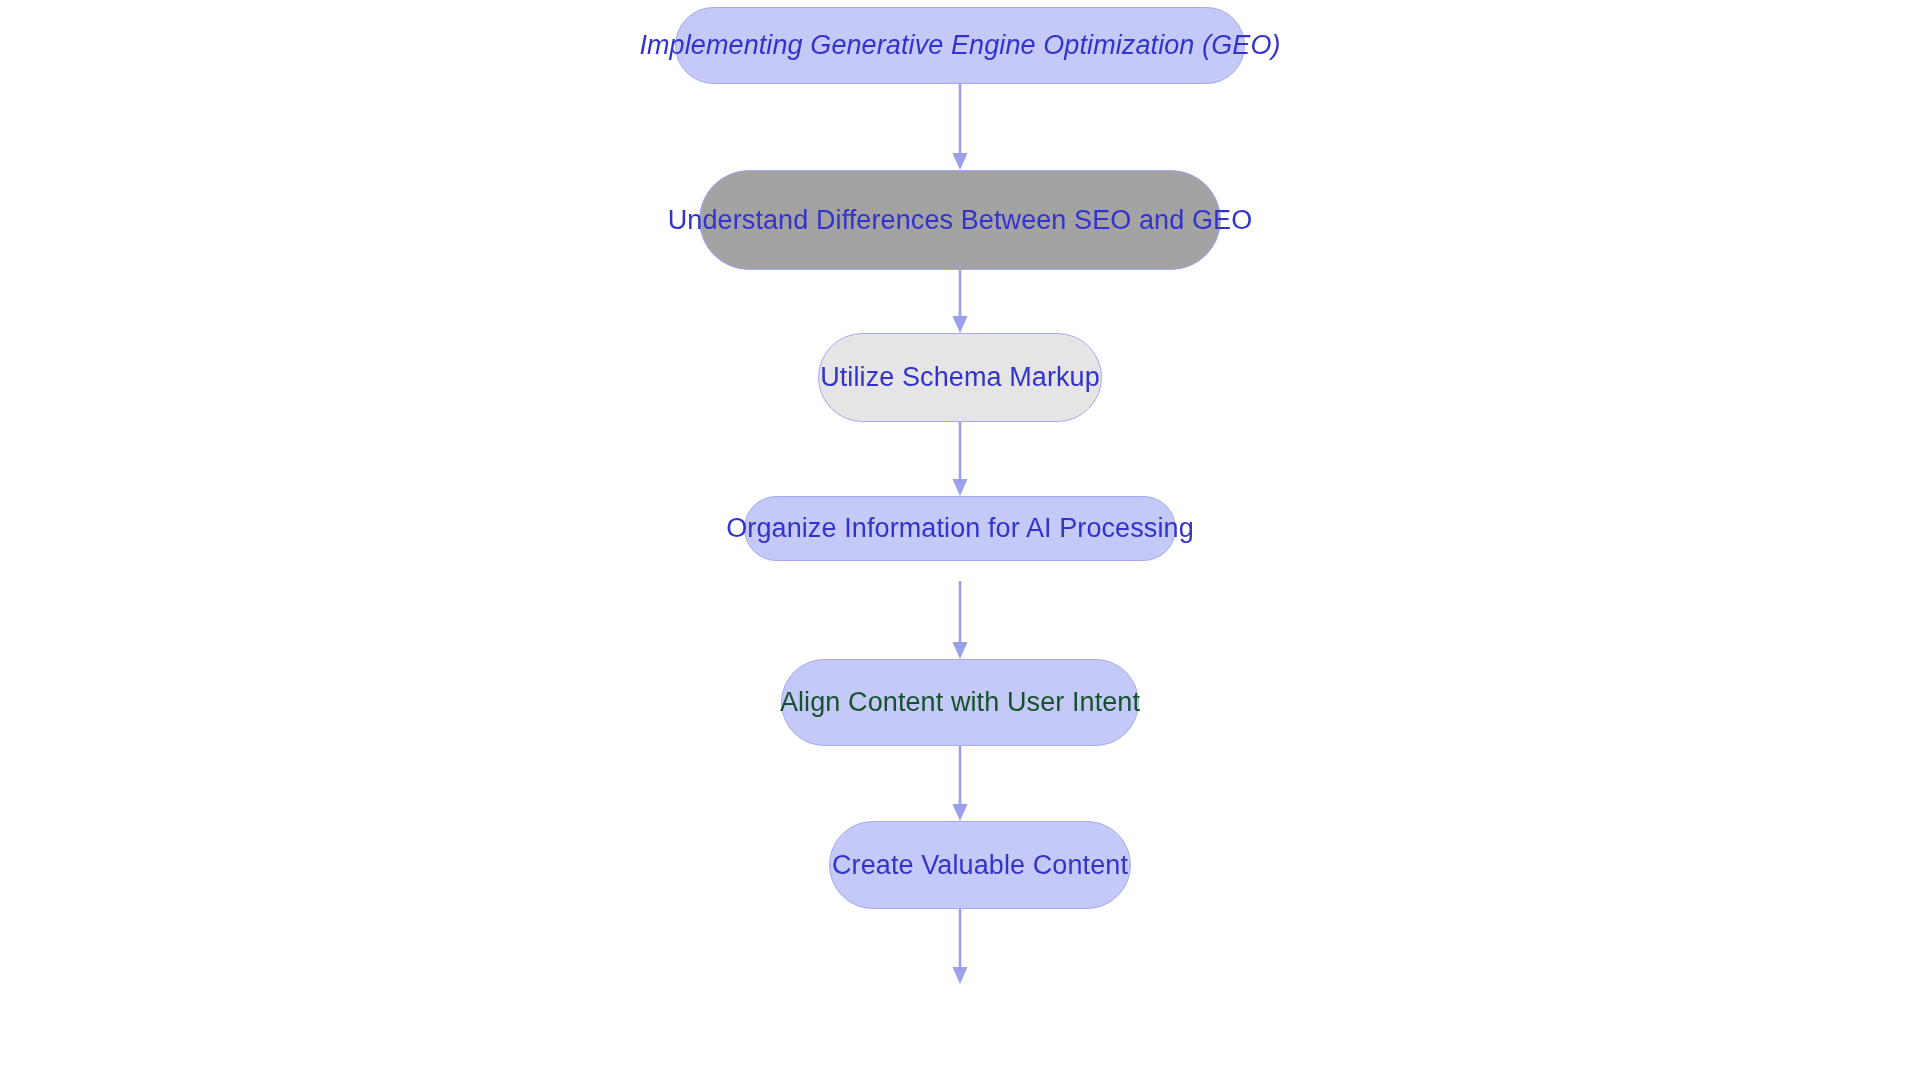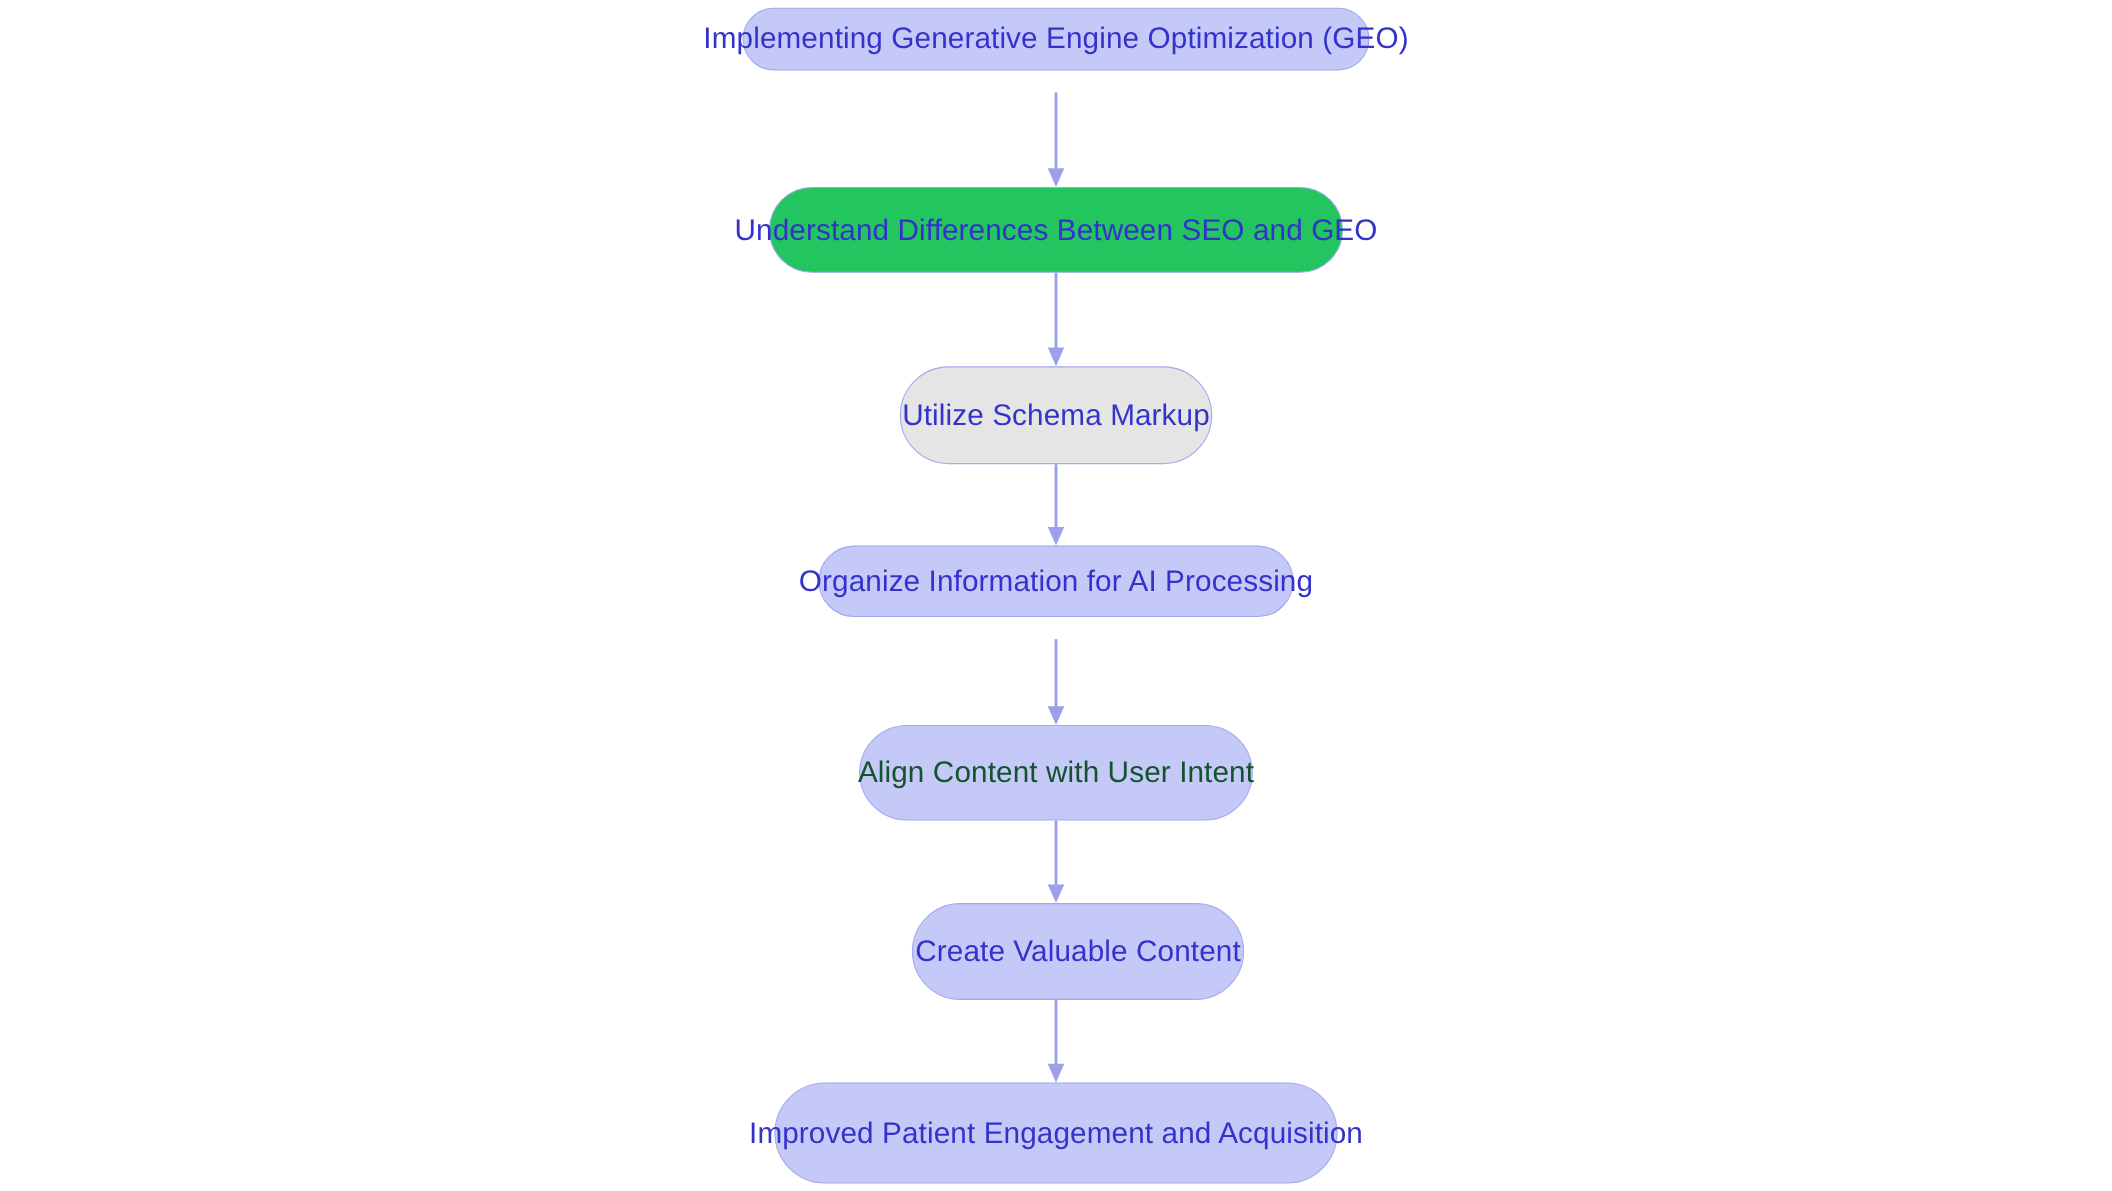--- a/index.html
+++ b/index.html
@@ -90,34 +90,31 @@
         <line x1="12" y1="0" x2="12" y2="60" stroke="#9aa0ea" stroke-width="2.6"></line>
         <polygon points="4.5,58 19.5,58 12,75" fill="#9aa0ea"></polygon>
       </svg>
     </div>
     <div class="flow-connector" style="top: 909px; height: 75px;">
       <svg width="24" height="75" viewBox="0 0 24 75">
         <line x1="12" y1="0" x2="12" y2="60" stroke="#9aa0ea" stroke-width="2.6"></line>
         <polygon points="4.5,58 19.5,58 12,75" fill="#9aa0ea"></polygon>
       </svg>
     </div>
-    <div class="flow-node" style="top: 7px; width: 570px; height: 57px; background: rgb(197, 201, 247); border-color: rgb(163, 169, 238); color: rgb(51, 51, 204);">
+    <div class="flow-node" style="top: 7px; width: 570px; height: 77px; background: rgb(197, 201, 247); border-color: rgb(163, 169, 238); color: rgb(51, 51, 204); font-style: italic;">
       <span class="node-label">Implementing Generative Engine Optimization (GEO)</span>
     </div>
-    <div class="flow-node" style="top: 170px; width: 522px; height: 78px; background: #22c55e; border-color: rgb(163, 169, 238); color: rgb(51, 51, 204);">
+    <div class="flow-node" style="top: 170px; width: 522px; height: 100px; background: #a3a3a3; border-color: rgb(163, 169, 238); color: rgb(51, 51, 204);">
       <span class="node-label">Understand Differences Between SEO and GEO</span>
     </div>
     <div class="flow-node" style="top: 333px; width: 284px; height: 89px; background: #e5e5e5; border-color: rgb(163, 169, 238); color: rgb(51, 51, 204);">
       <span class="node-label">Utilize Schema Markup</span>
     </div>
     <div class="flow-node" style="top: 496px; width: 432px; height: 65px; background: rgb(197, 201, 247); border-color: rgb(163, 169, 238); color: rgb(51, 51, 204);">
       <span class="node-label">Organize Information for AI Processing</span>
     </div>
     <div class="flow-node" style="top: 659px; width: 358px; height: 87px; background: rgb(197, 201, 247); border-color: rgb(163, 169, 238); color: #14532d;">
       <span class="node-label">Align Content with User Intent</span>
     </div>
     <div class="flow-node" style="top: 821px; width: 302px; height: 88px; background: rgb(197, 201, 247); border-color: rgb(163, 169, 238); color: rgb(51, 51, 204); margin-left: 20px;">
       <span class="node-label">Create Valuable Content</span>
     </div>
-    <div class="flow-node" style="top: 984px; width: 512px; height: 92px; background: rgb(197, 201, 247); border-color: rgb(163, 169, 238); color: rgb(51, 51, 204);">
-      <span class="node-label">Improved Patient Engagement and Acquisition</span>
-    </div>
   </div>
 
 </body></html>

